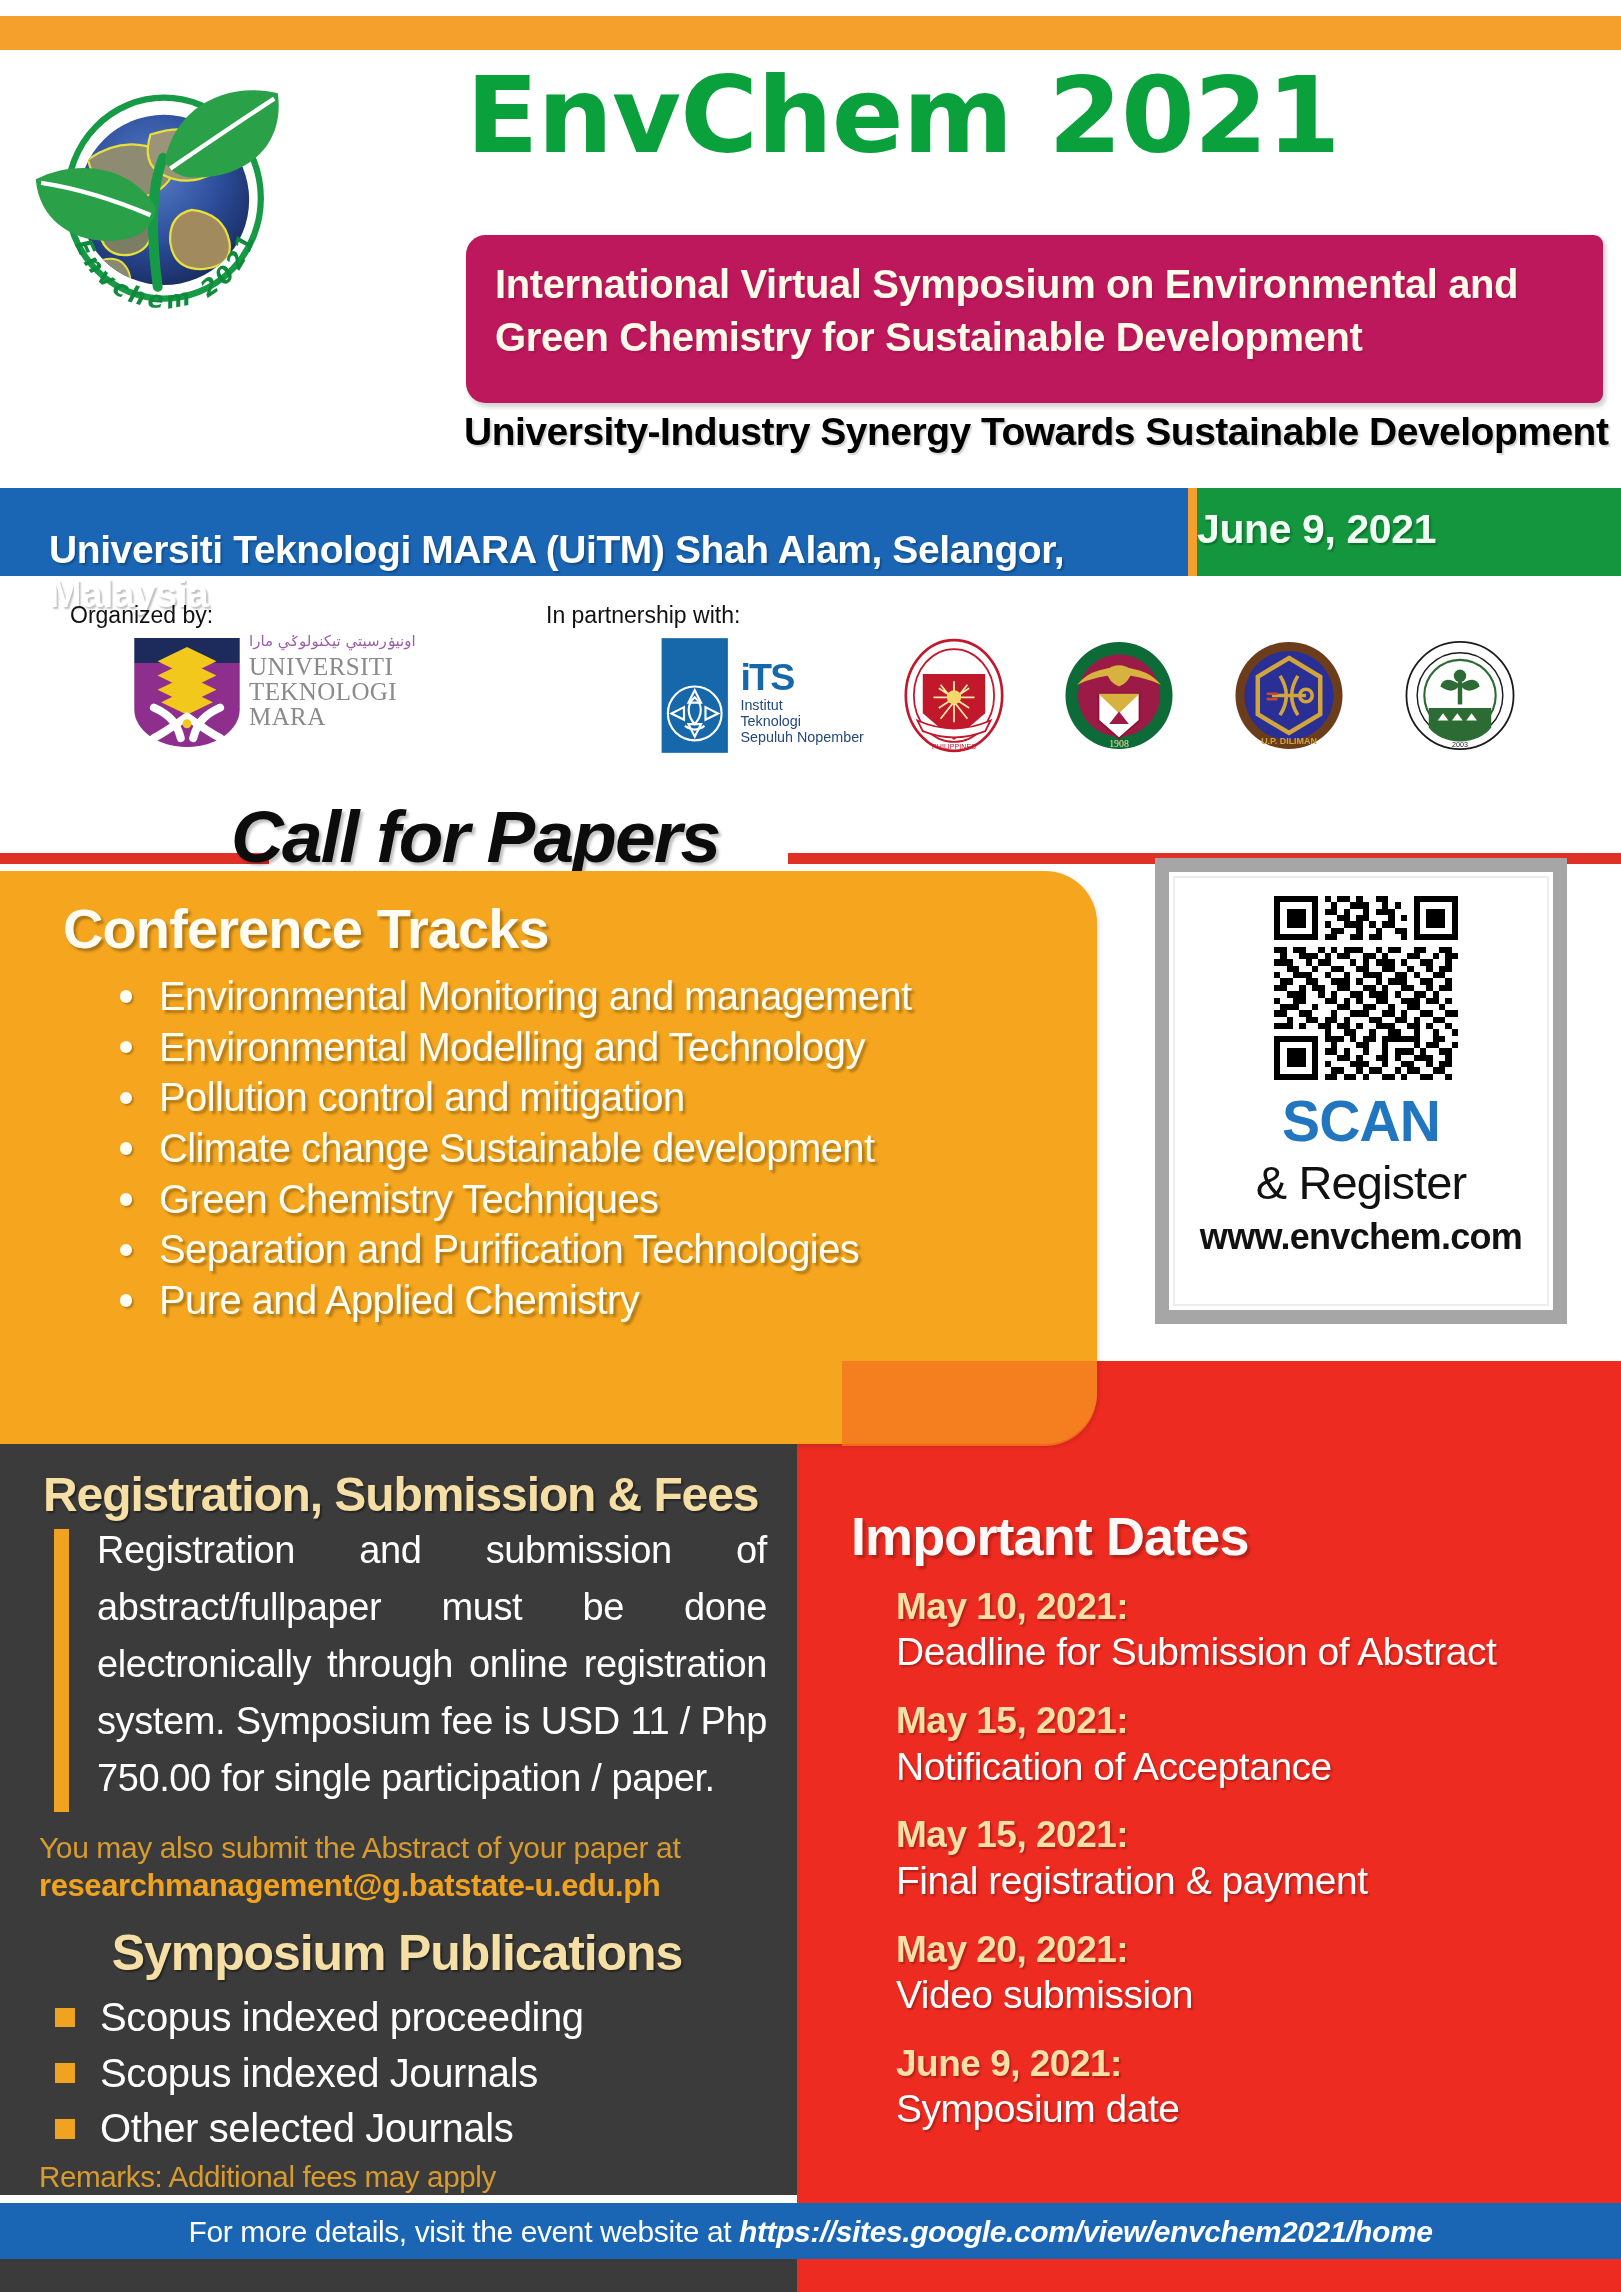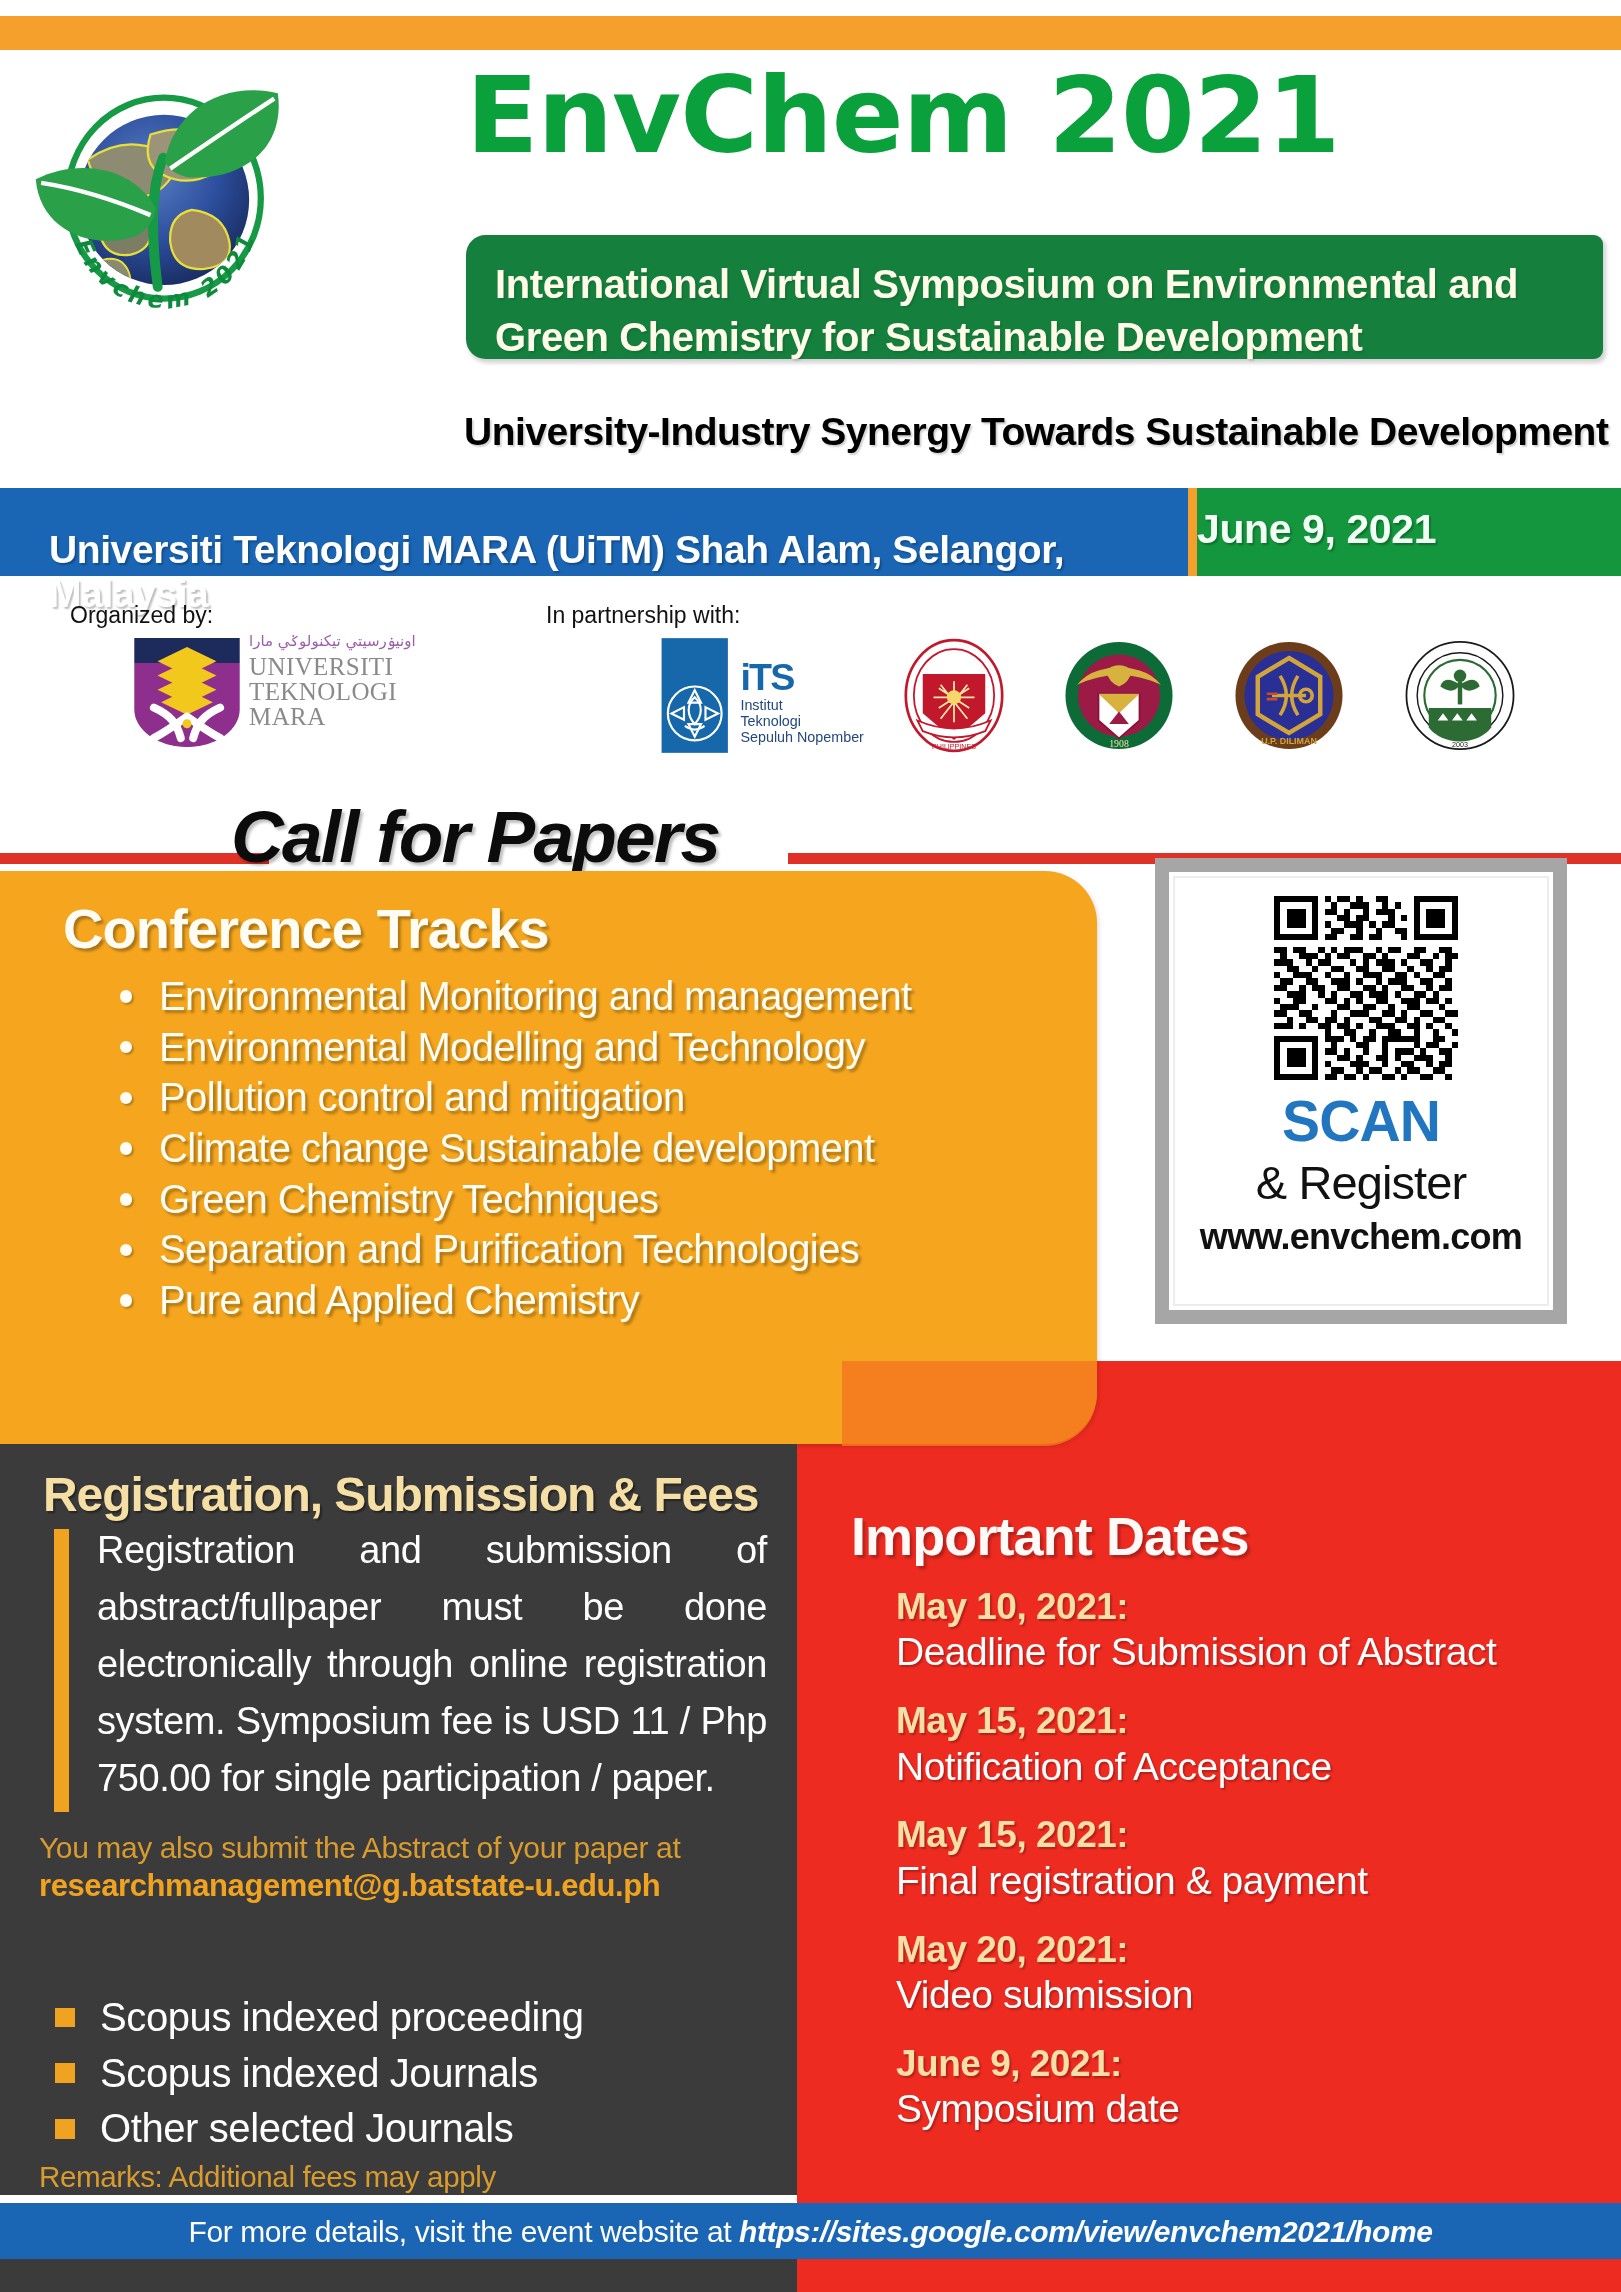--- a/index.html
+++ b/index.html
@@ -10,22 +10,22 @@
   .top-rule{position:absolute;left:0;top:16px;width:1621px;height:34px;background:#f5a02c;}
 
   
   .logo-mark{position:absolute;left:16px;top:52px;width:287px;height:260px;}
   .logo-mark svg{display:block;}
 
   .conf-title{position:absolute;left:466px;top:63px;width:1066px;
     font-family:"DejaVu Sans",sans-serif;font-weight:bold;font-size:106px;line-height:1.0;
     letter-spacing:-0.9px;color:#0aa03c;}
 
-  .subtitle-box{position:absolute;left:466px;top:235px;width:1137px;height:124px;
-    background:#15803d;border-radius:19.7px 9px 9px 19.7px;
+  .subtitle-box{position:absolute;left:466px;top:235px;width:1137px;height:168px;
+    background:#be185d;border-radius:19.7px 9px 9px 19.7px;
     box-shadow:2.7px 3.6px 4.5px rgba(0,0,0,.18);}
   .subtitle-box p{margin:0;padding:23px 29px 0 29px;color:#fffbe8;
     font-family:"Liberation Sans",sans-serif;font-weight:bold;font-size:40px;line-height:1.32;
     letter-spacing:-0.4px;text-shadow:1.8px 1.8px 1.8px rgba(0,0,0,.12);}
 
   .tagline{position:absolute;left:464px;top:410px;width:1146px;
     font-family:"Liberation Sans",sans-serif;font-weight:bold;font-size:39px;
     color:#000;letter-spacing:-0.5px;text-shadow:1.8px 1.8px 1.8px rgba(0,0,0,.18);}
 
   
@@ -539,20 +539,21 @@
   <div class="qr-url">www.envchem.com</div>
 
   <div class="dark-panel"></div>
   <div class="dark-bottom"></div>
   <div class="reg-head">Registration, Submission &amp; Fees</div>
   <div class="reg-bar"></div>
   <div class="reg-body">Registration and submission of abstract/fullpaper must be done electronically through online registration system. Symposium fee is USD 11 / Php 750.00 for single participation / paper.</div>
   <div class="reg-note1">You may also submit the Abstract of your paper at</div>
   <div class="reg-note2">researchmanagement@g.batstate-u.edu.ph</div>
 
+  <div class="pub-head">Symposium Publications</div>
   <ul class="pub-list">
     <li>Scopus indexed proceeding</li>
     <li>Scopus indexed Journals</li>
     <li>Other selected Journals</li>
   </ul>
   <div class="remarks">Remarks: Additional fees may apply</div>
 
   <div class="dates-head">Important Dates</div>
   <div class="dates-list">
     <div class="date-item">

